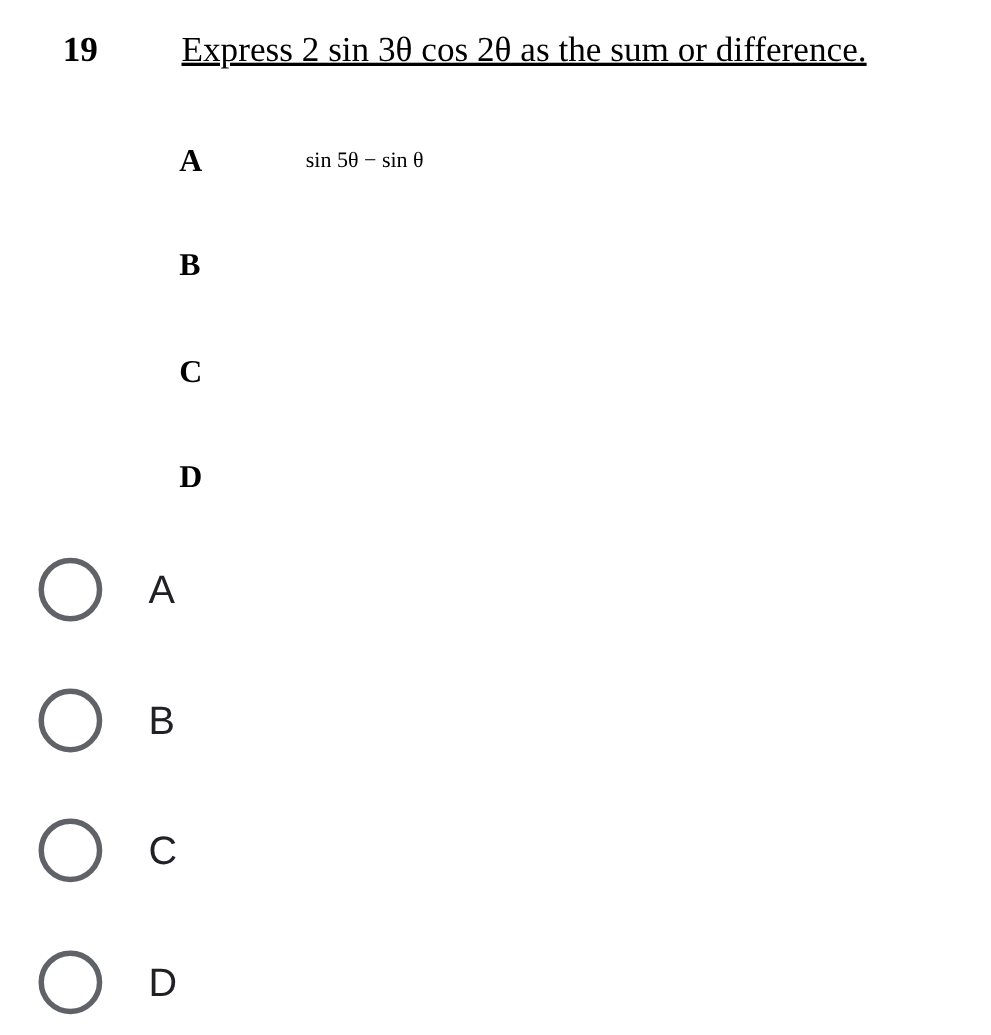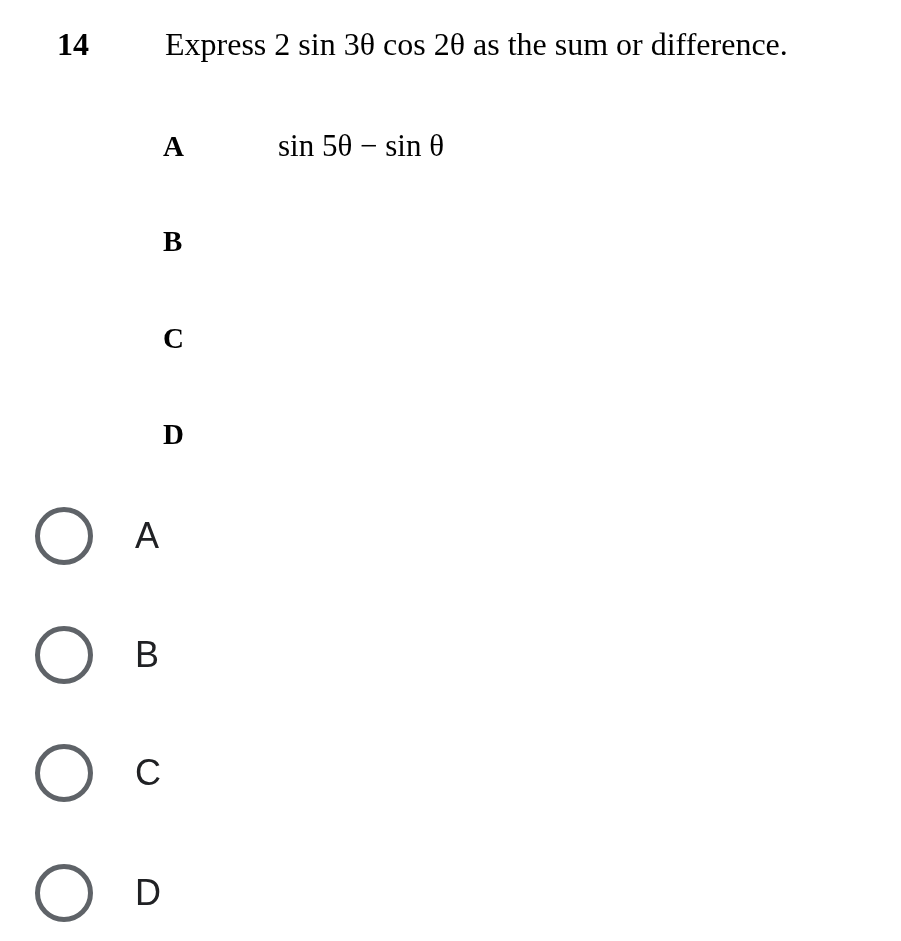--- a/index.html
+++ b/index.html
@@ -30,40 +30,41 @@
       font-weight: bold;
       line-height: 40px;
     }
     .q-text {
       position: absolute;
       left: 165px;
       top: 24px;
       font-size: 32px;
       line-height: 40px;
       white-space: nowrap;
+      text-decoration: underline;
     }
     .opt-row {
       position: absolute;
       left: 0;
       height: 40px;
       width: 901px;
     }
     .opt-letter {
       position: absolute;
       left: 163px;
       top: 0;
       font-size: 29px;
       font-weight: bold;
       line-height: 40px;
     }
     .opt-expr {
       position: absolute;
       left: 278px;
       top: 0;
-      font-size: 31px;
+      font-size: 20px;
       line-height: 40px;
       white-space: nowrap;
     }
     .choices {
       position: absolute;
       left: 0;
       top: 480px;
       width: 901px;
     }
     .choice {
@@ -89,21 +90,21 @@
       font-family: "Liberation Sans", "DejaVu Sans", sans-serif;
       font-size: 36px;
       color: #202124;
       line-height: 40px;
     }
   </style>
 </head>
 <body>
 
 <div class="question-image">
-  <div class="q-number">14</div>
+  <div class="q-number">19</div>
   <div class="q-text">Express  2 sin 3θ  cos 2θ  as the sum or difference.</div>
 
   <div class="opt-row" style="top:126px">
     <span class="opt-letter">A</span>
     <span class="opt-expr">sin 5θ − sin θ</span>
   </div>
   <div class="opt-row" style="top:221px">
     <span class="opt-letter">B</span>
   </div>
   <div class="opt-row" style="top:318px">

